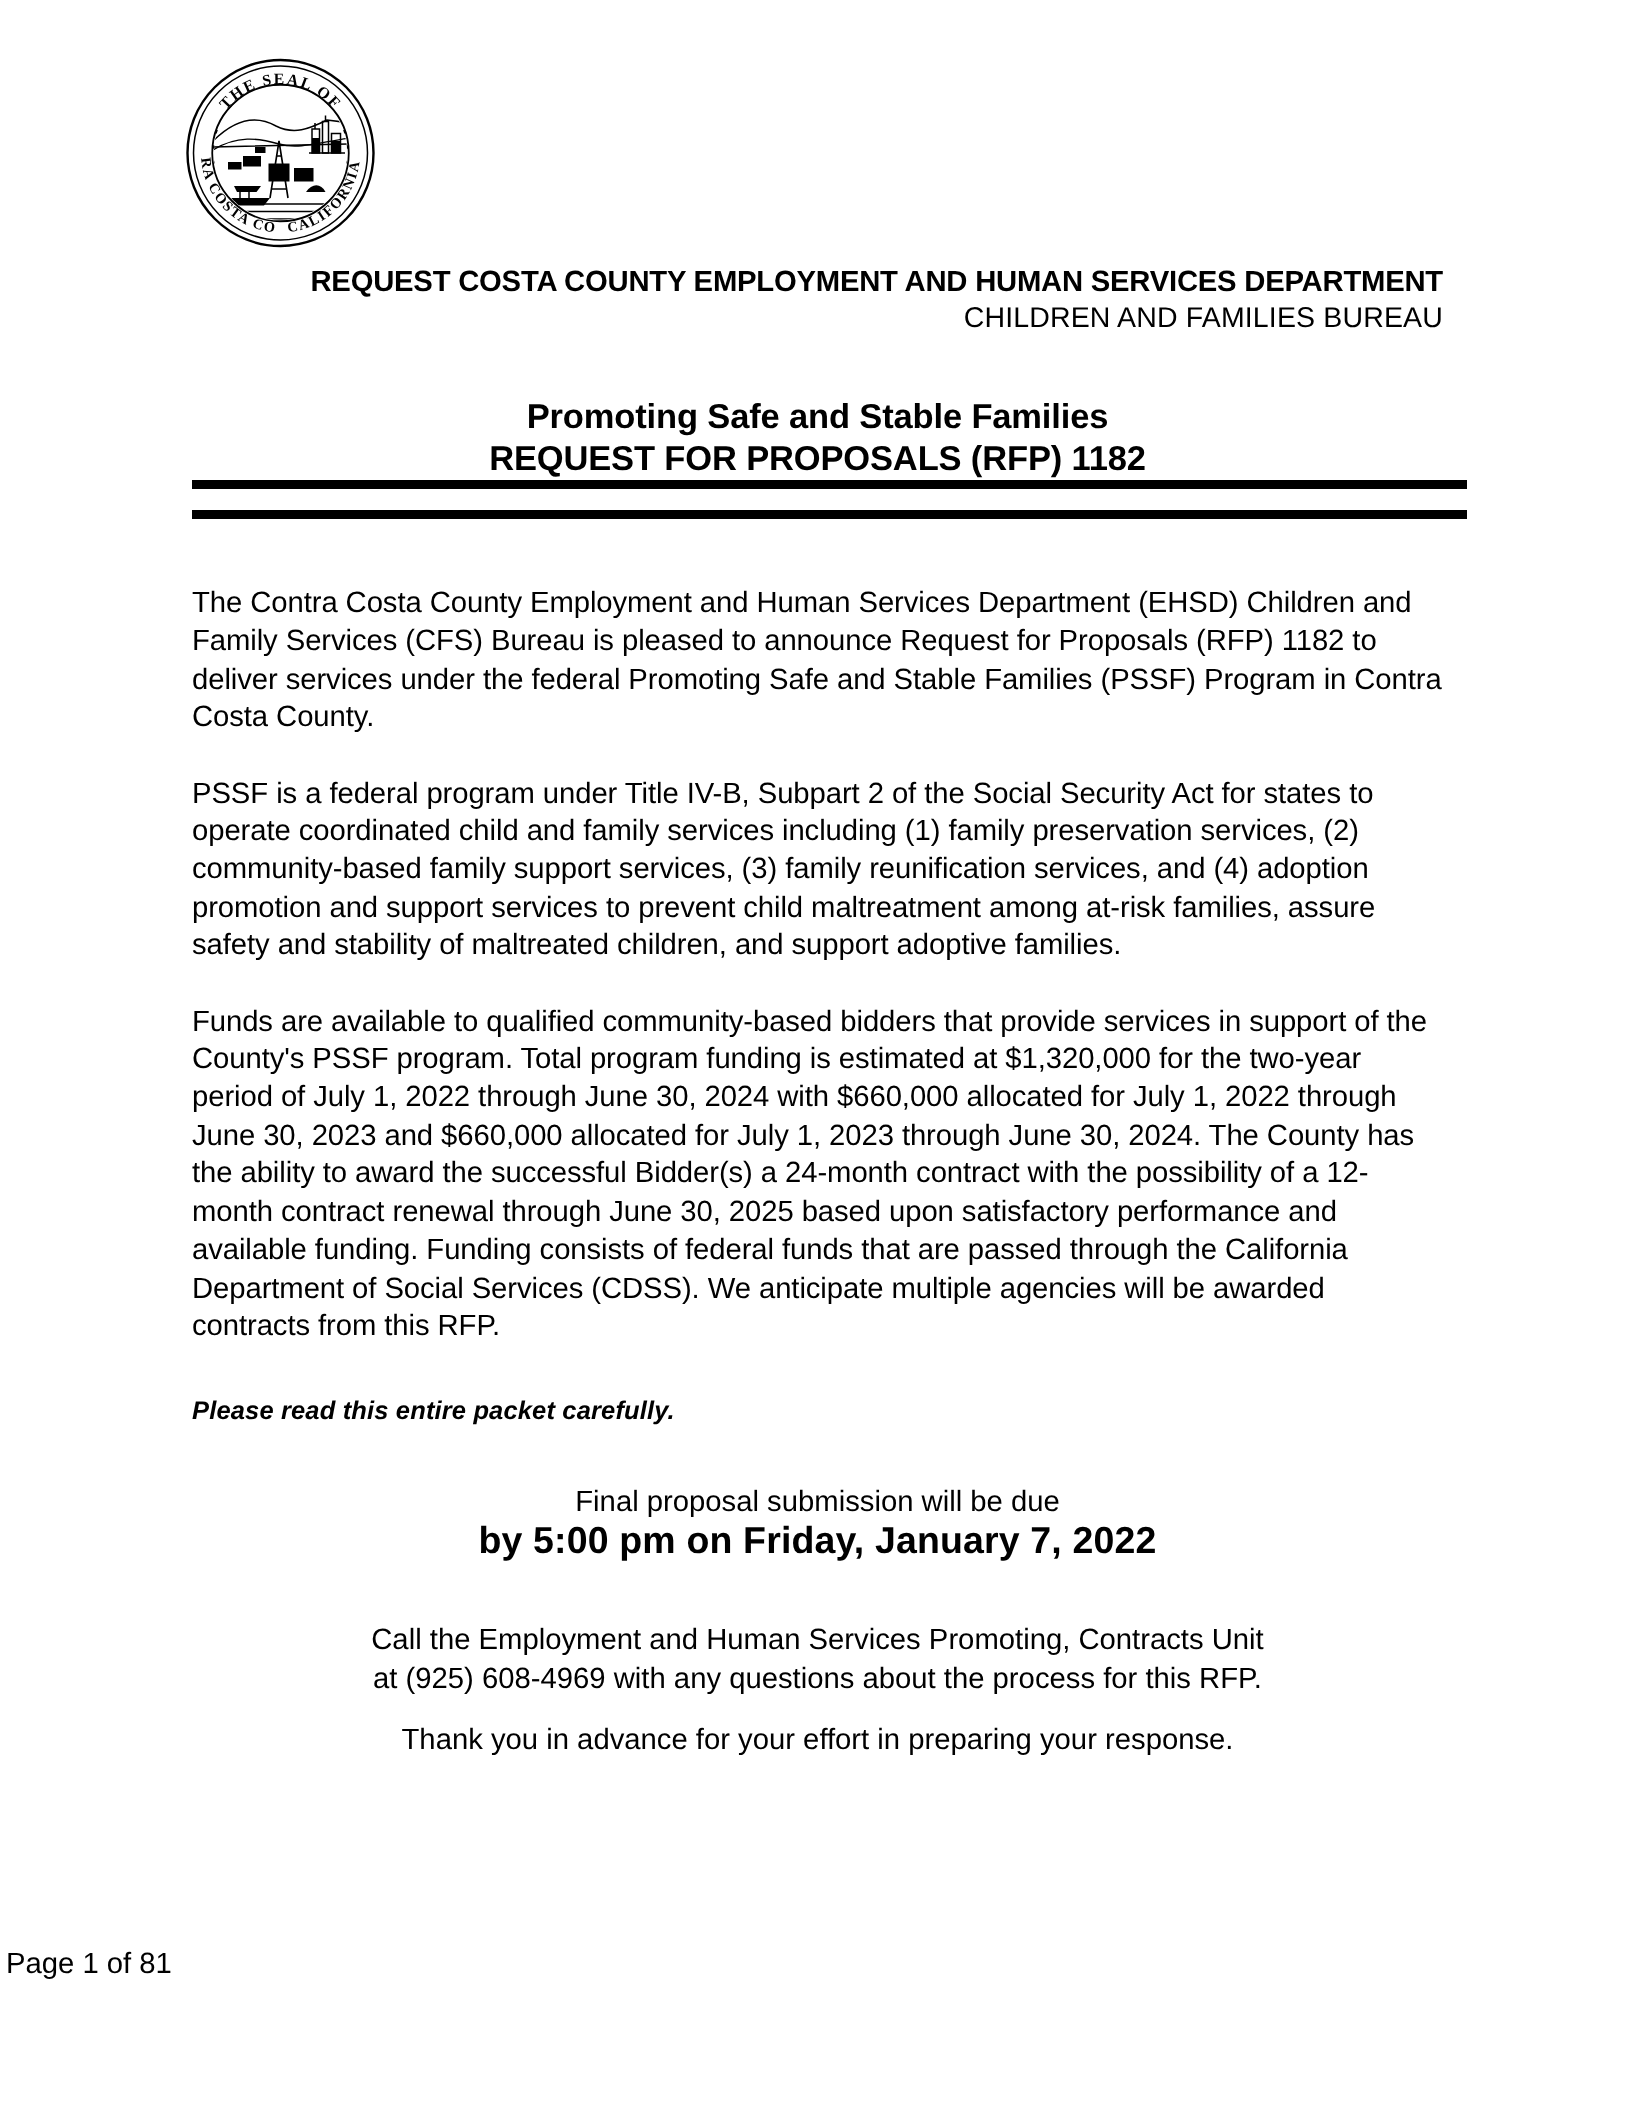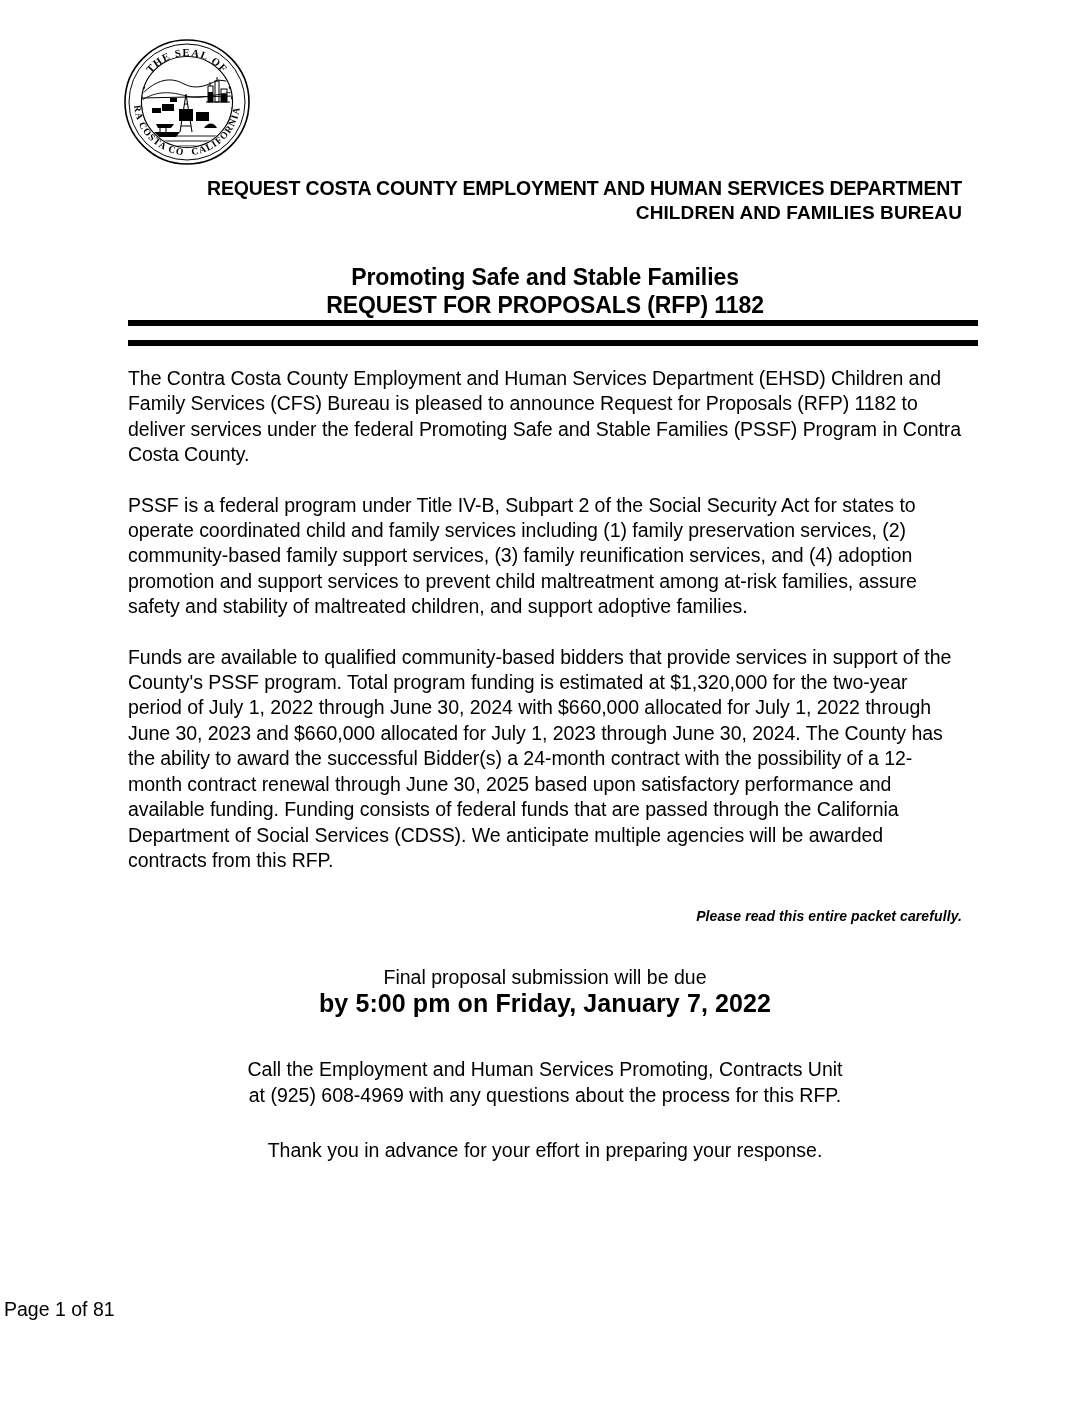--- a/index.html
+++ b/index.html
@@ -44,21 +44,21 @@
   }
   .hdr-dept {
     font-size: 19.5px;
     font-weight: bold;
     letter-spacing: -0.15px;
     line-height: 24px;
     white-space: nowrap;
   }
   .hdr-bureau {
     font-size: 19px;
-    font-weight: bold;
+    font-weight: normal;
     line-height: 24px;
     letter-spacing: 0.1px;
     margin-top: 1px;
   }
 
   .title-block {
     position: absolute;
     left: 128px;
     top: 263px;
     width: 834px;
@@ -84,35 +84,35 @@
     width: 850px;
     background: #000000;
   }
   .rule-top { top: 320px; height: 6px; }
   .rule-bottom { top: 340px; height: 6px; }
 
   
   .body-col {
     position: absolute;
     left: 128px;
-    top: 366px;
+    top: 390px;
     width: 834px;
   }
   .para {
     font-size: 19.5px;
     line-height: 25.4px;
     letter-spacing: -0.05px;
     margin: 0 0 25px 0;
     text-align: left;
   }
   .para:last-of-type { margin-bottom: 0; }
 
   .emph-line {
-    text-align: right;
-    font-size: 14px;
+    text-align: left;
+    font-size: 17px;
     font-weight: bold;
     font-style: italic;
     line-height: 25px;
     margin: 31px 0 0 0;
     letter-spacing: 0.1px;
   }
 
   .due-block {
     text-align: center;
     margin-top: 36px;
@@ -135,21 +135,21 @@
   }
   .contact-line {
     font-size: 19.5px;
     line-height: 25.4px;
   }
 
   .thanks-line {
     text-align: center;
     font-size: 19.5px;
     line-height: 25.4px;
-    margin-top: 30px;
+    margin-top: 16px;
   }
 
   
   .footer {
     position: absolute;
     left: 0;
     top: 1297px;
     width: 1032px;
     text-align: left;
   }

